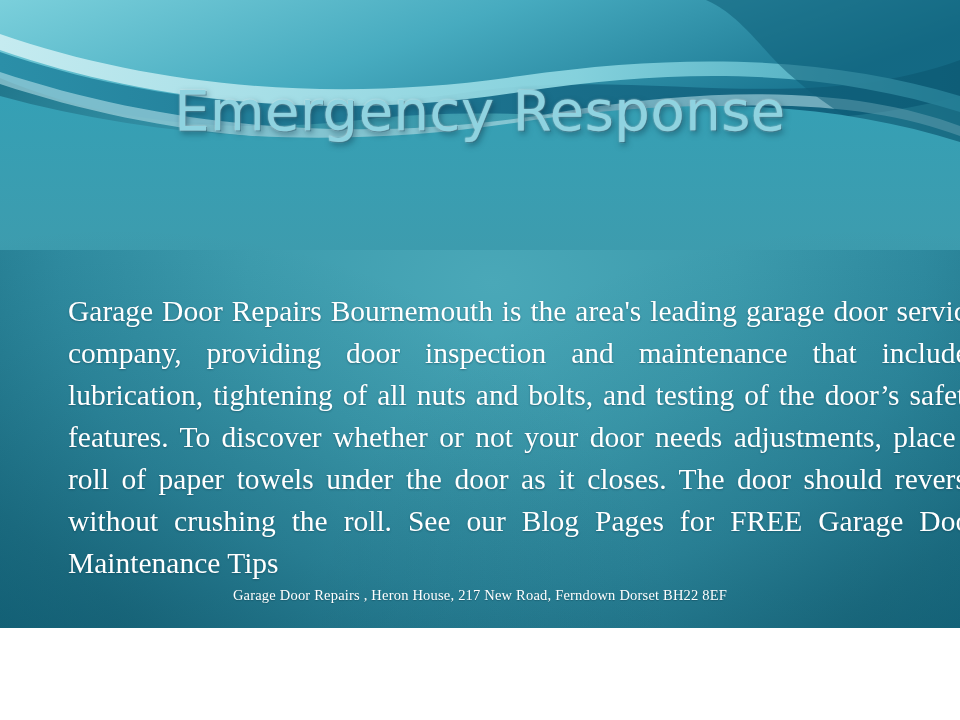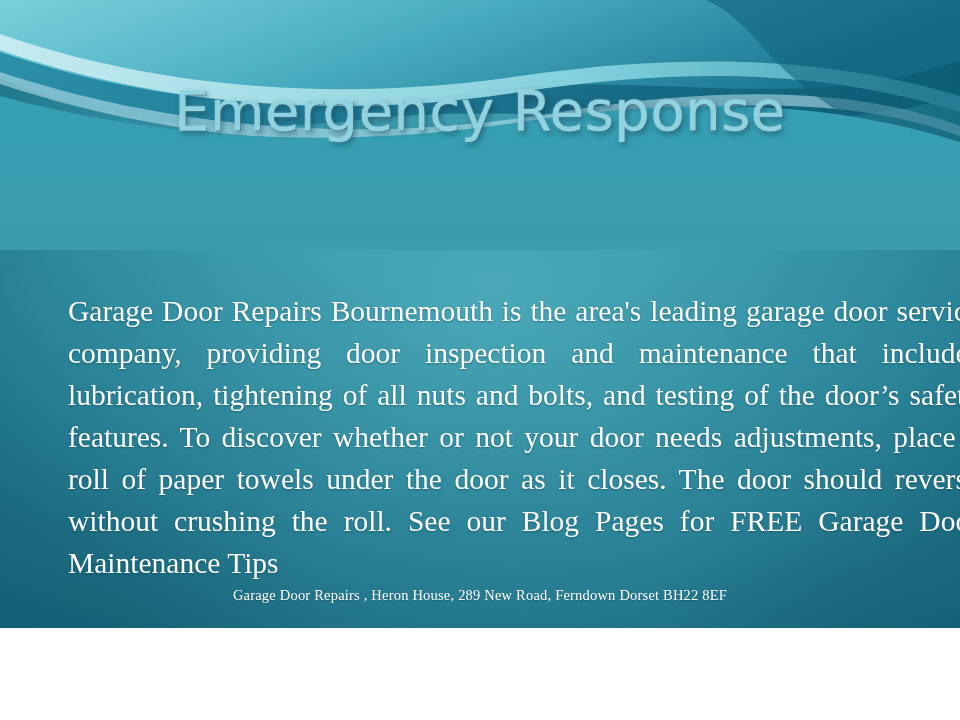--- a/index.html
+++ b/index.html
@@ -153,16 +153,16 @@
 
   <div class="title-block">
     <div class="title-line">Emergency Response</div>
   </div>
 
   <div class="body-block">
     <p class="body-text">Garage Door Repairs Bournemouth is the area's leading garage door service company, providing door inspection and maintenance that includes lubrication, tightening of all nuts and bolts, and testing of the door’s safety features. To discover whether or not your door needs adjustments,  place a roll of paper towels under the door as it closes. The door should reverse without crushing the roll. See our Blog Pages for FREE Garage Door Maintenance Tips</p>
   </div>
 
   <div class="footer">
-    <span class="footer-text">Garage Door Repairs , Heron House, 289 New Road, Ferndown Dorset BH22 8EF</span>
+    <span class="footer-text">Garage Door Repairs , Heron House, 217 New Road, Ferndown Dorset BH22 8EF</span>
   </div>
 
 </div>
 
 </body></html>

